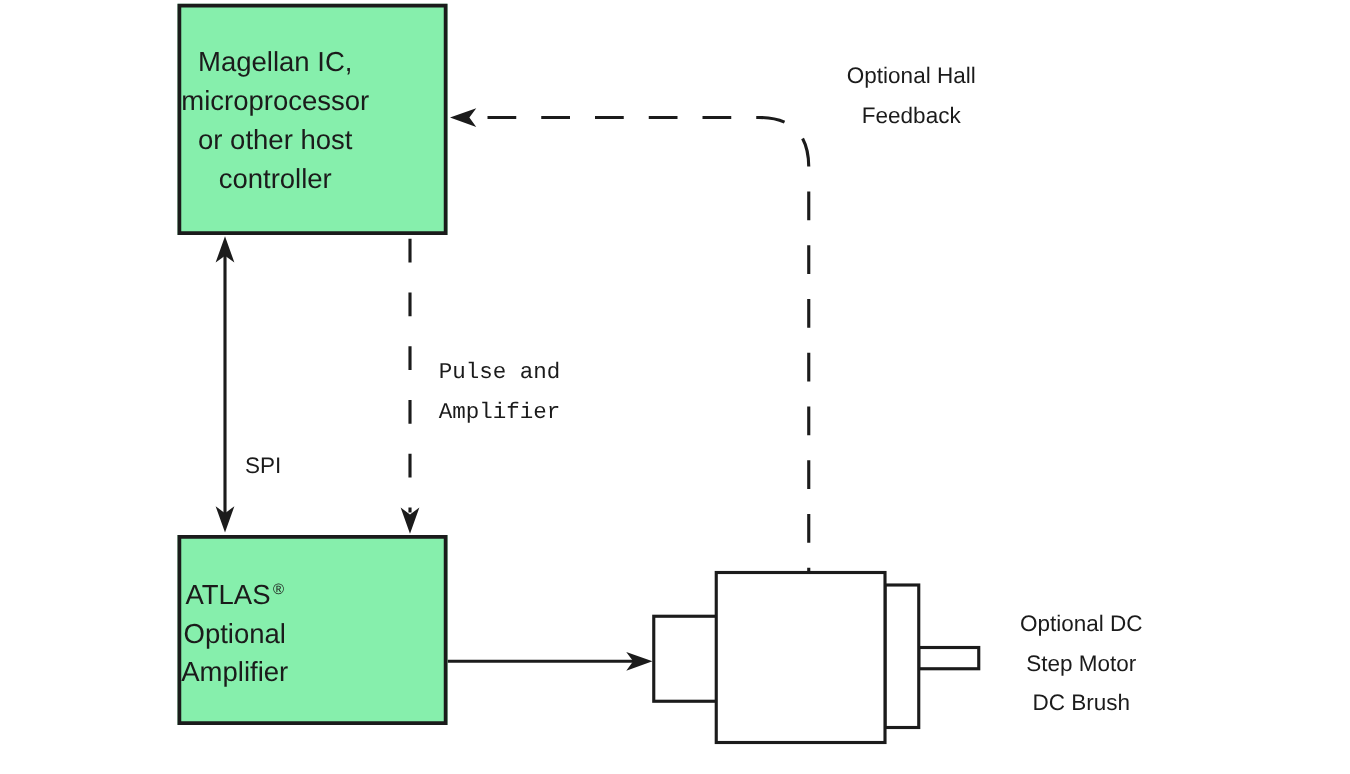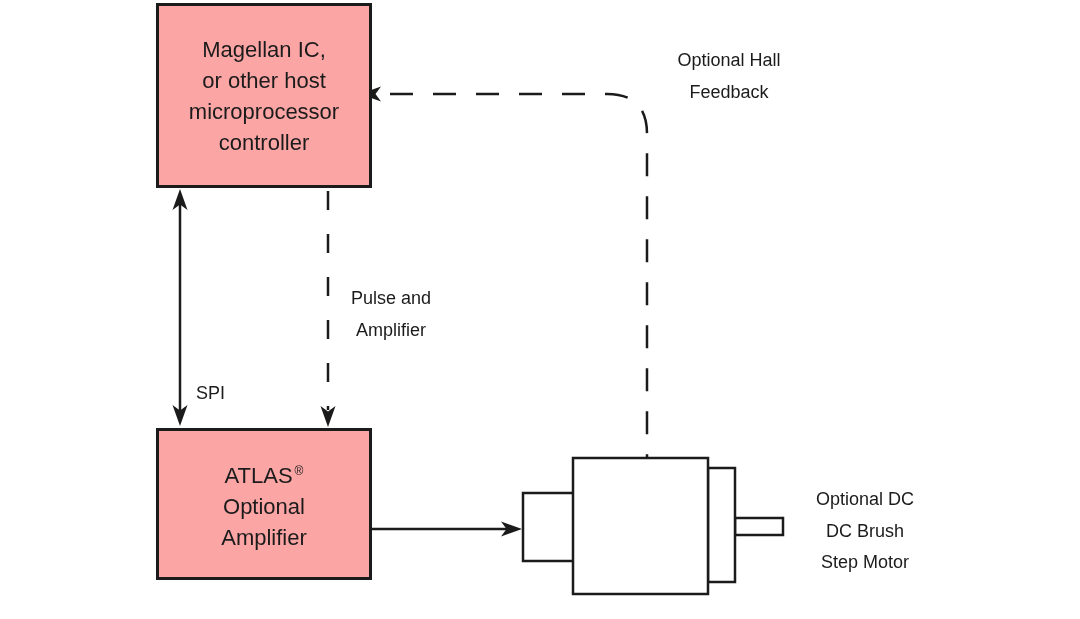--- a/index.html
+++ b/index.html
@@ -20,26 +20,25 @@
     position: absolute;
     left: 0;
     top: 0;
     width: 1080px;
     height: 619px;
   }
   .box {
     position: absolute;
     box-sizing: border-box;
     border: 3px solid #1b1b1b;
-    background: #fca5a5;
+    background: #86efac;
     display: flex;
     align-items: center;
-    justify-content: center;
+    justify-content: flex-start;
     text-align: center;
-    margin-left: 14px;
   }
   .box-host {
     left: 142px;
     top: 3px;
     width: 216px;
     height: 185px;
   }
   .box-atlas {
     left: 142px;
     top: 428px;
@@ -57,26 +56,26 @@
   }
   .label {
     position: absolute;
     font-size: 18px;
     line-height: 31.5px;
     white-space: nowrap;
   }
   .label-spi {
     left: 196px;
     top: 357px;
-    margin-top: 21px;
   }
   .label-pulse {
     left: 351px;
     top: 283px;
-    text-align: center;
+    text-align: right;
+    font-family: Liberation Mono, monospace;
   }
   .label-feedback {
     left: 629px;
     top: 45px;
     width: 200px;
     text-align: center;
   }
   .label-motor {
     left: 770px;
     top: 484px;
@@ -116,22 +115,22 @@
       <rect x="523" y="493" width="51" height="68"></rect>
       <rect x="735" y="518" width="48" height="17"></rect>
       <rect x="708" y="468" width="27" height="114"></rect>
       <rect x="573" y="458" width="135" height="136"></rect>
     </g>
   </svg>
 
   <div class="box box-host">
     <div class="boxtext">
       <div>Magellan IC,</div>
+      <div>microprocessor</div>
       <div>or other host</div>
-      <div>microprocessor</div>
       <div>controller</div>
     </div>
   </div>
 
   <div class="box box-atlas">
     <div class="boxtext">
       <div><span>ATLAS</span><sup class="reg">®</sup></div>
       <div>Optional</div>
       <div>Amplifier</div>
     </div>
@@ -144,17 +143,17 @@
     <div>Amplifier</div>
   </div>
 
   <div class="label label-feedback">
     <div>Optional Hall</div>
     <div>Feedback</div>
   </div>
 
   <div class="label label-motor">
     <div>Optional DC</div>
+    <div>Step Motor</div>
     <div>DC Brush</div>
-    <div>Step Motor</div>
   </div>
 
 </div>
 
 </body></html>

